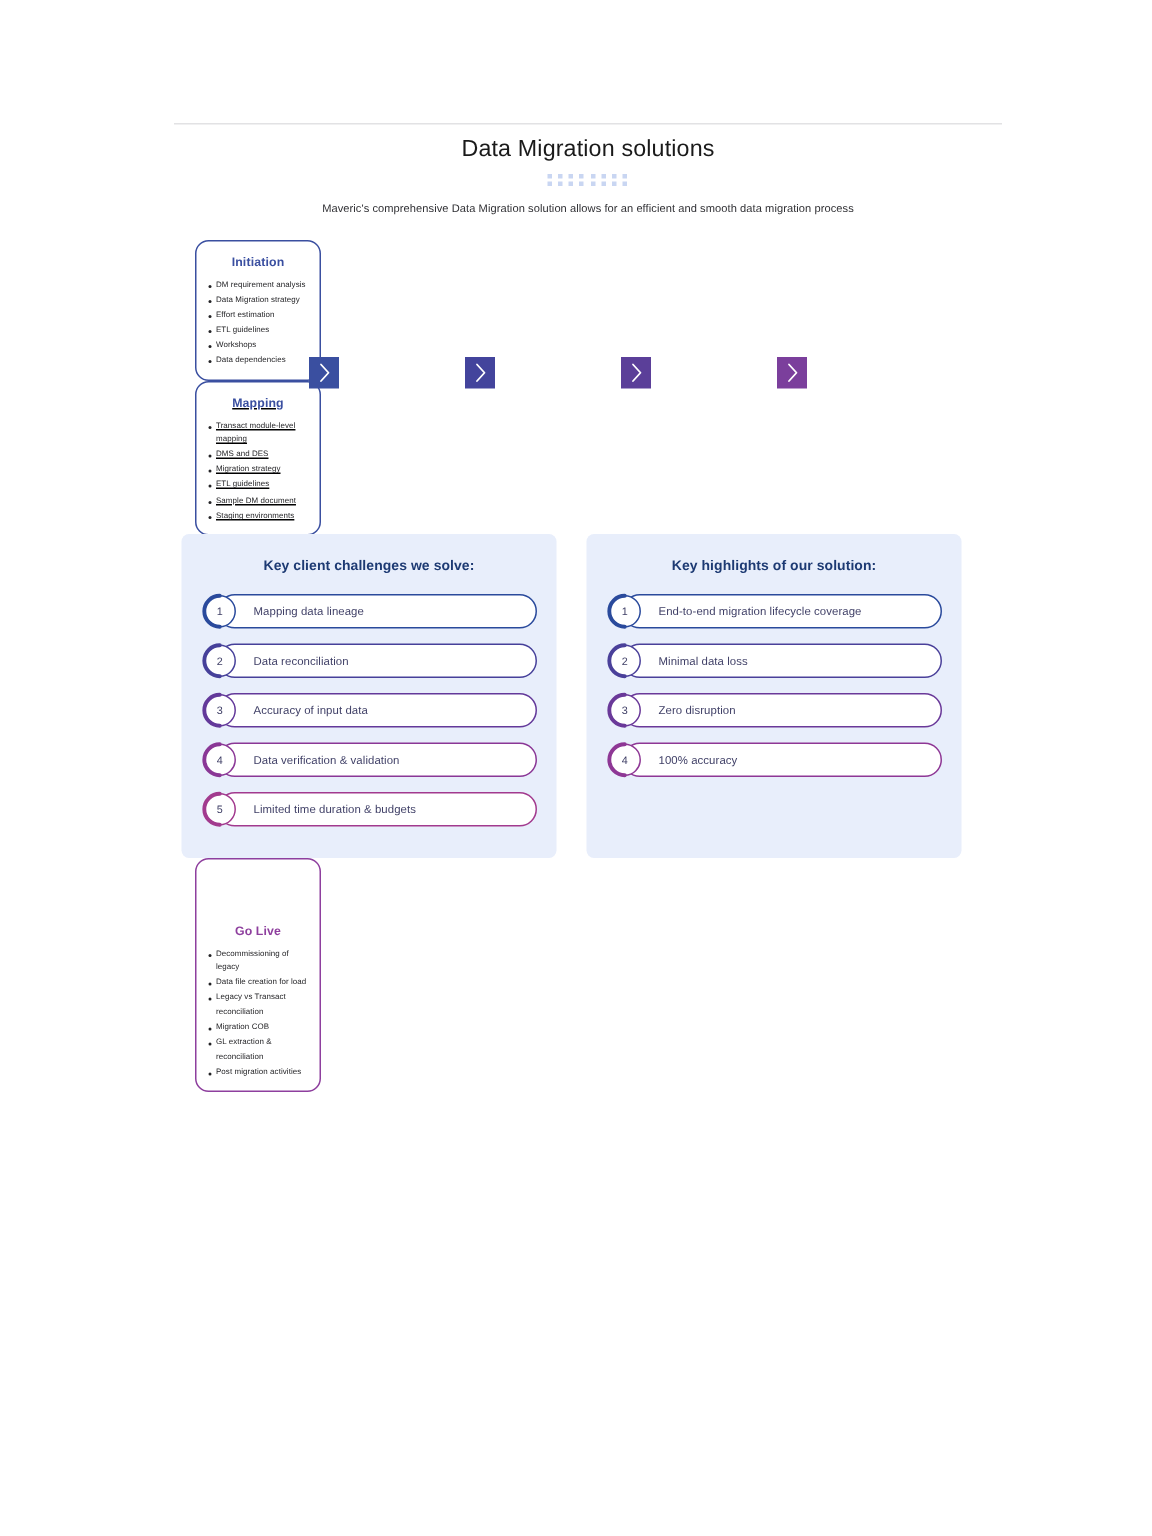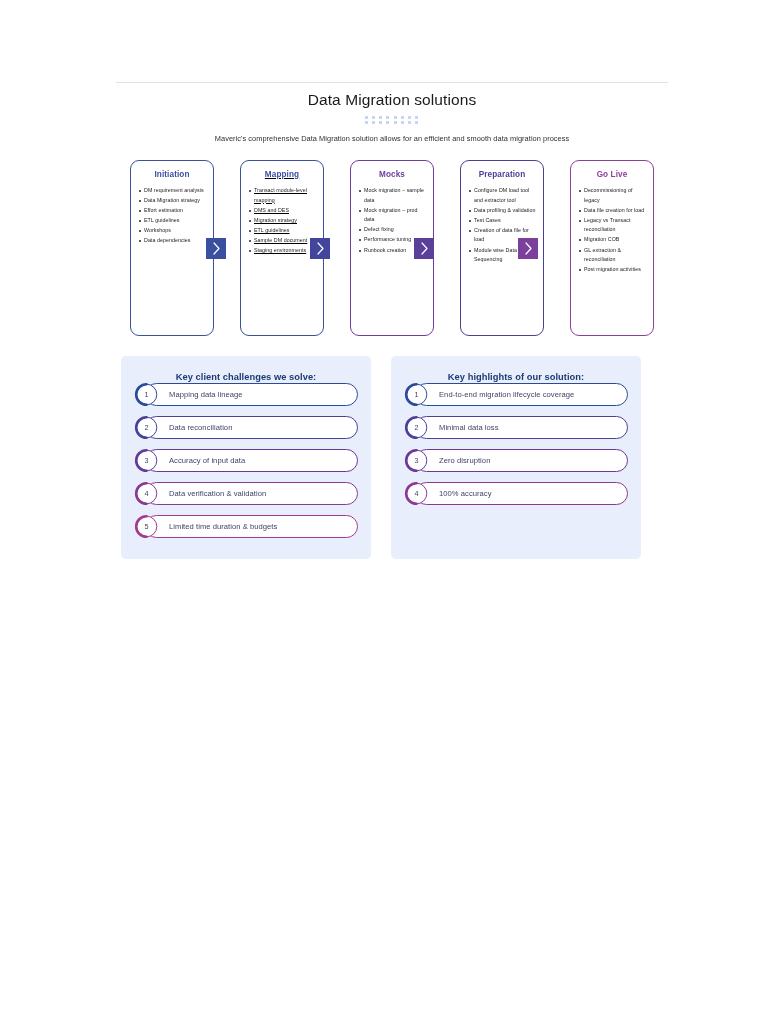--- a/index.html
+++ b/index.html
@@ -65,20 +65,21 @@
 
   
   .process {
     position: relative;
     margin-top: 16px;
     height: 180px;
     padding: 0 14px;
     display: flex;
     align-items: flex-start;
     justify-content: space-between;
+    flex-direction: column;
   }
 
   .stage {
     position: relative;
     width: 84px;
     height: 176px;
     background: #ffffff;
     border: 1.4px solid #3a4fa0;
     border-radius: 9px;
     padding: 9px 5px 6px 5px;
@@ -143,20 +144,21 @@
     background: #e8eefb;
     border-radius: 5px;
     padding: 16px 13px 20px 13px;
   }
 
   .panel-title {
     text-align: center;
     font-size: 9.3px;
     font-weight: 700;
     color: #1d3a73;
+    margin-bottom: 13px;
     letter-spacing: .05px;
   }
 
   .pill-row {
     position: relative;
     height: 25px;
     margin-bottom: 8px;
     display: flex;
     align-items: center;
   }
@@ -271,21 +273,21 @@
           <div class="stage-title" style="color: rgb(74, 63, 150);">Preparation</div>
           <ul>
             <li>Configure DM load tool and extractor tool</li>
             <li>Data profiling &amp; validation</li>
             <li>Test Cases</li>
             <li>Creation of data file for load</li>
             <li>Module wise Data Sequencing</li>
           </ul>
         </div>
         <div class="stage" style="border-color: rgb(142, 63, 158);">
-          <div class="stage-title" style="color: rgb(142, 63, 158);">Go Live</div>
+          <div class="stage-title" style="color: rgb(142, 63, 158); margin-top: 34px;">Go Live</div>
           <ul>
             <li>Decommissioning of legacy</li>
             <li>Data file creation for load</li>
             <li>Legacy vs Transact reconciliation</li>
             <li>Migration COB</li>
             <li>GL extraction &amp; reconciliation</li>
             <li>Post migration activities</li>
           </ul>
         </div>
         <div class="connector" style="left: 90px; background: rgb(58, 79, 160);">

